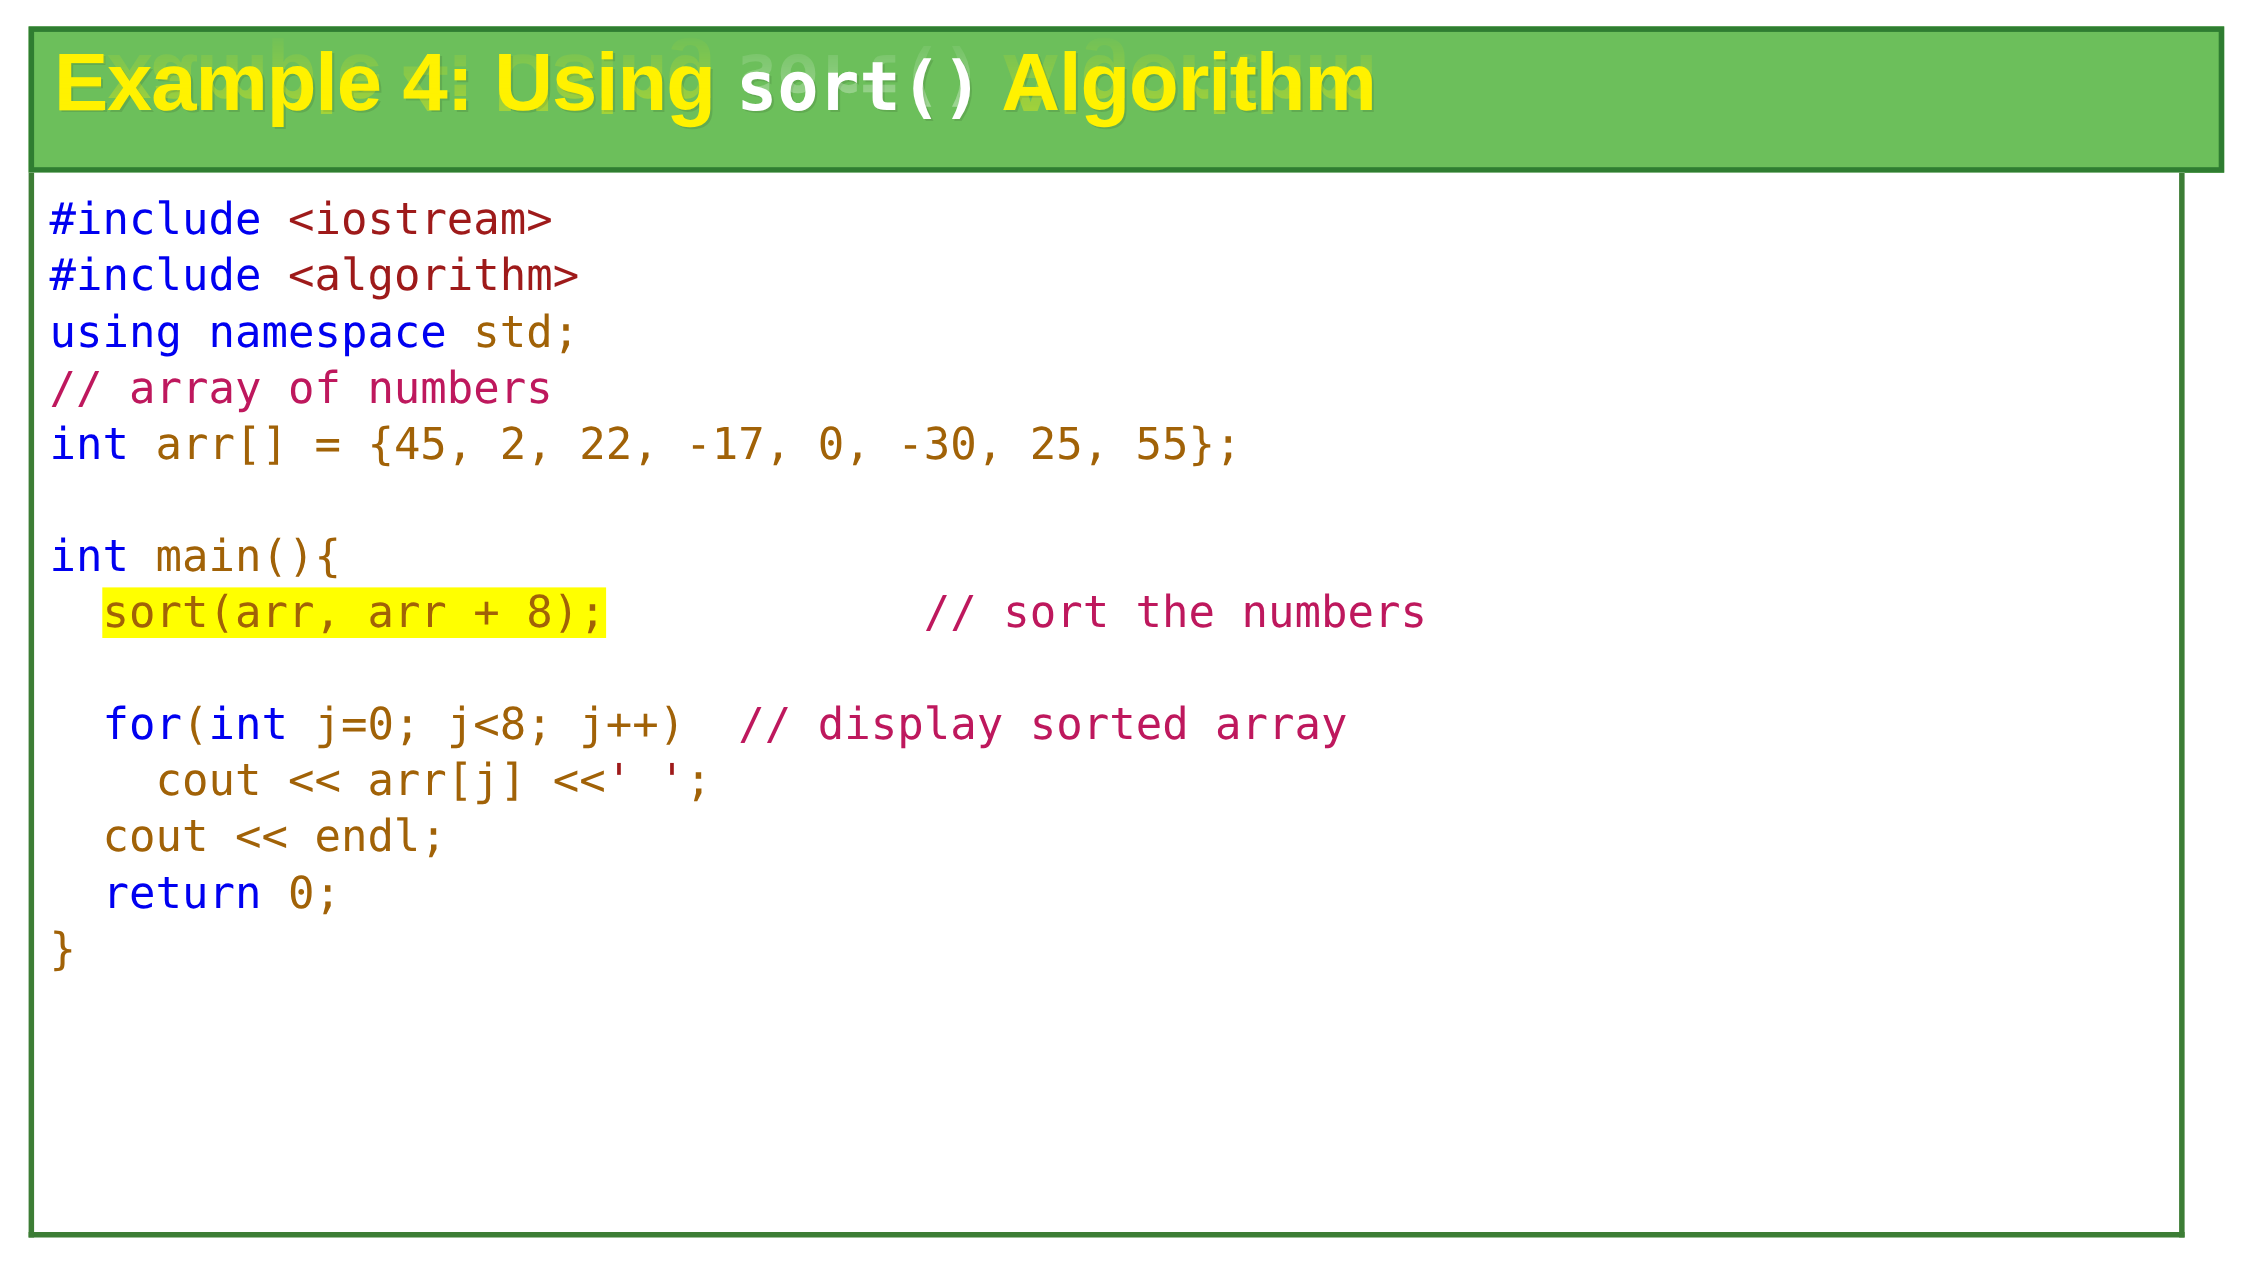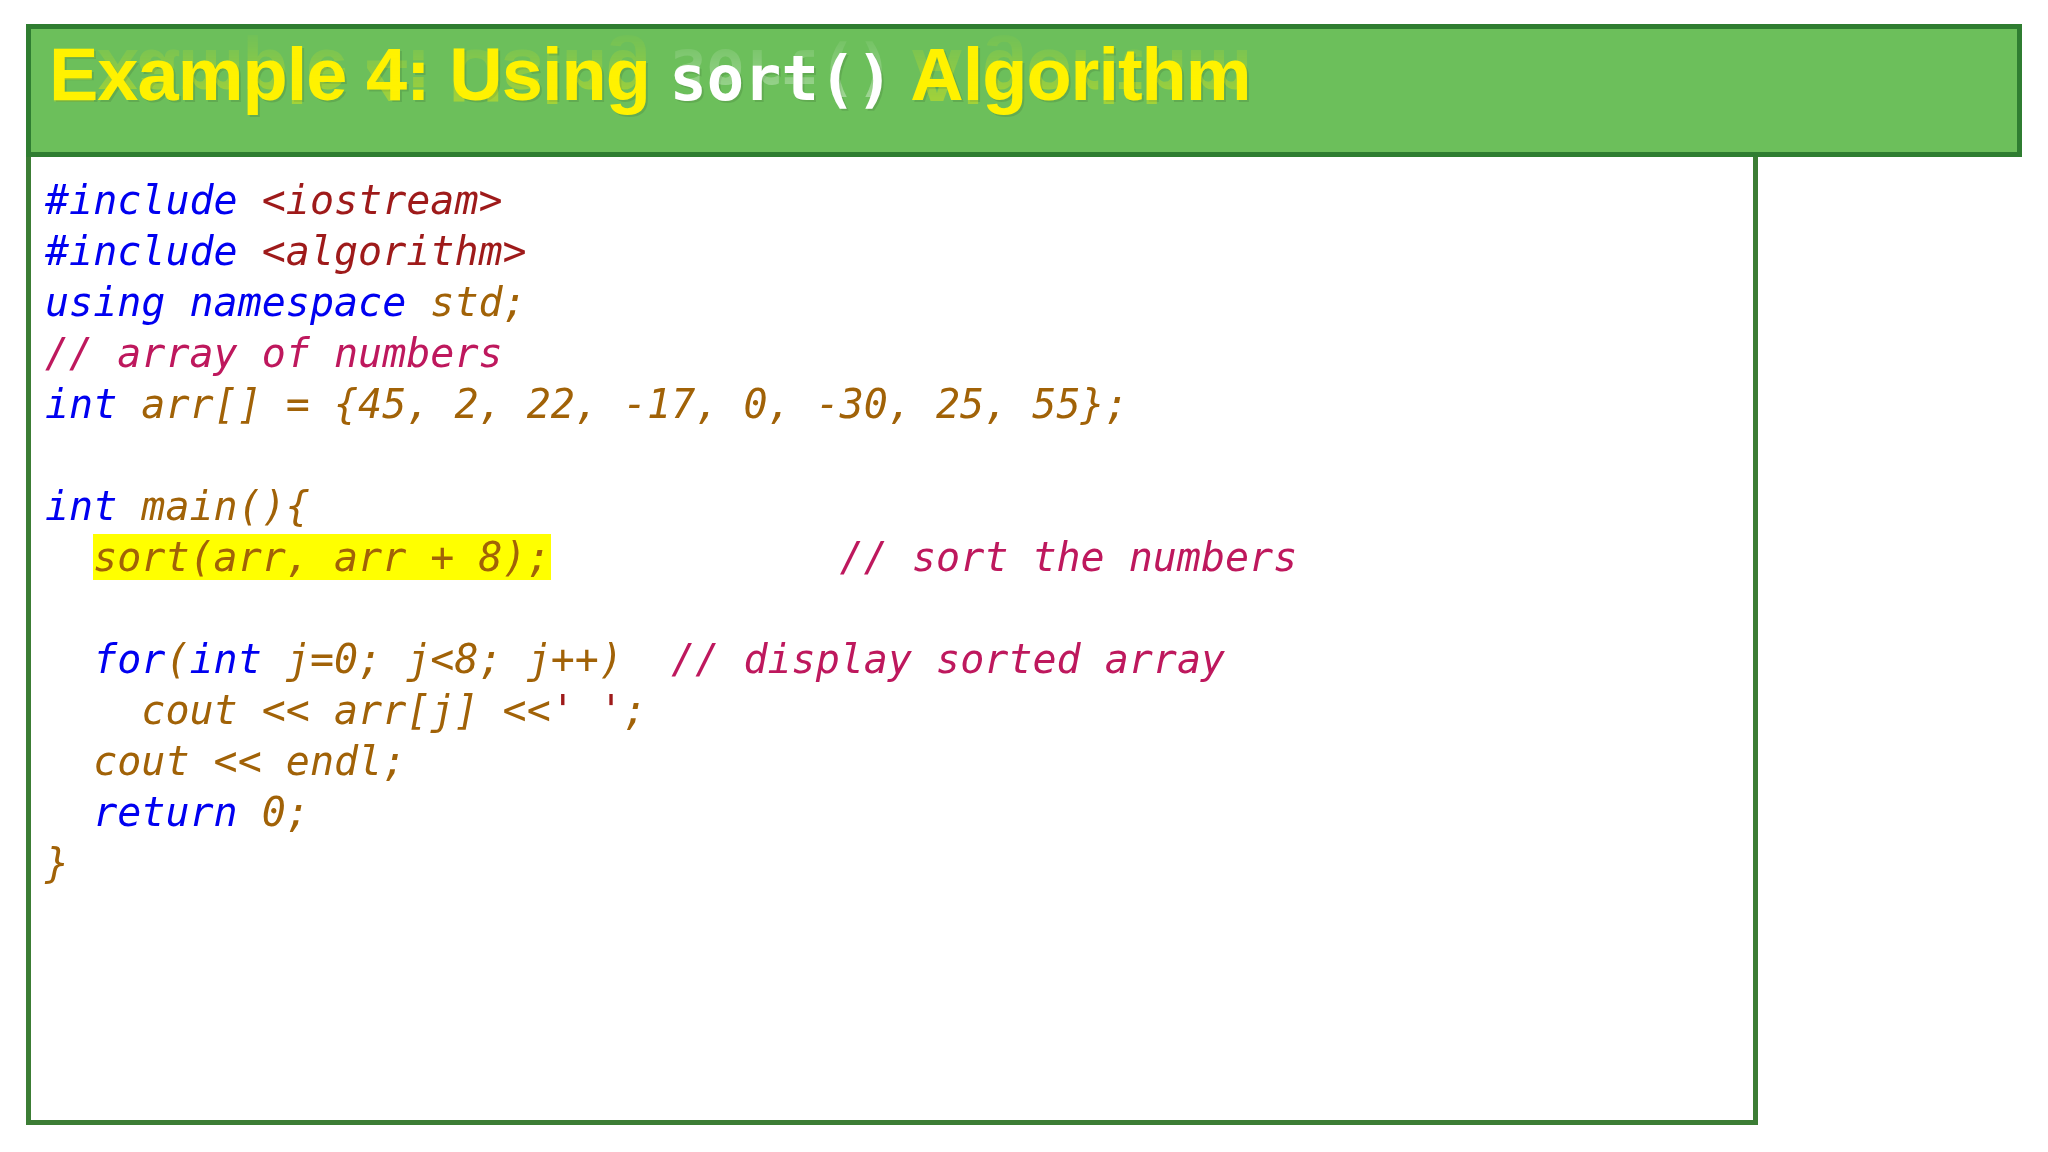--- a/index.html
+++ b/index.html
@@ -86,28 +86,27 @@
     color: #FFFFFF;
     font-size: 62px;
     letter-spacing: 0px;
   }
 
   
   .code-panel {
     position: absolute;
     left: 26px;
     top: 157px;
-    width: 1732px;
+    width: 1960px;
     height: 968px;
     background: #FFFFFF;
     border: 5px solid #3C7D35;
     border-top: none;
     box-sizing: border-box;
     padding: 18px 0 0 14px;
-    font-style: italic;
   }
 
   .code {
     font-family: "DejaVu Sans Mono", monospace;
     font-size: 40px;
     line-height: 51px;
     color: #000000;
     white-space: pre;
     letter-spacing: 0px;
   }

